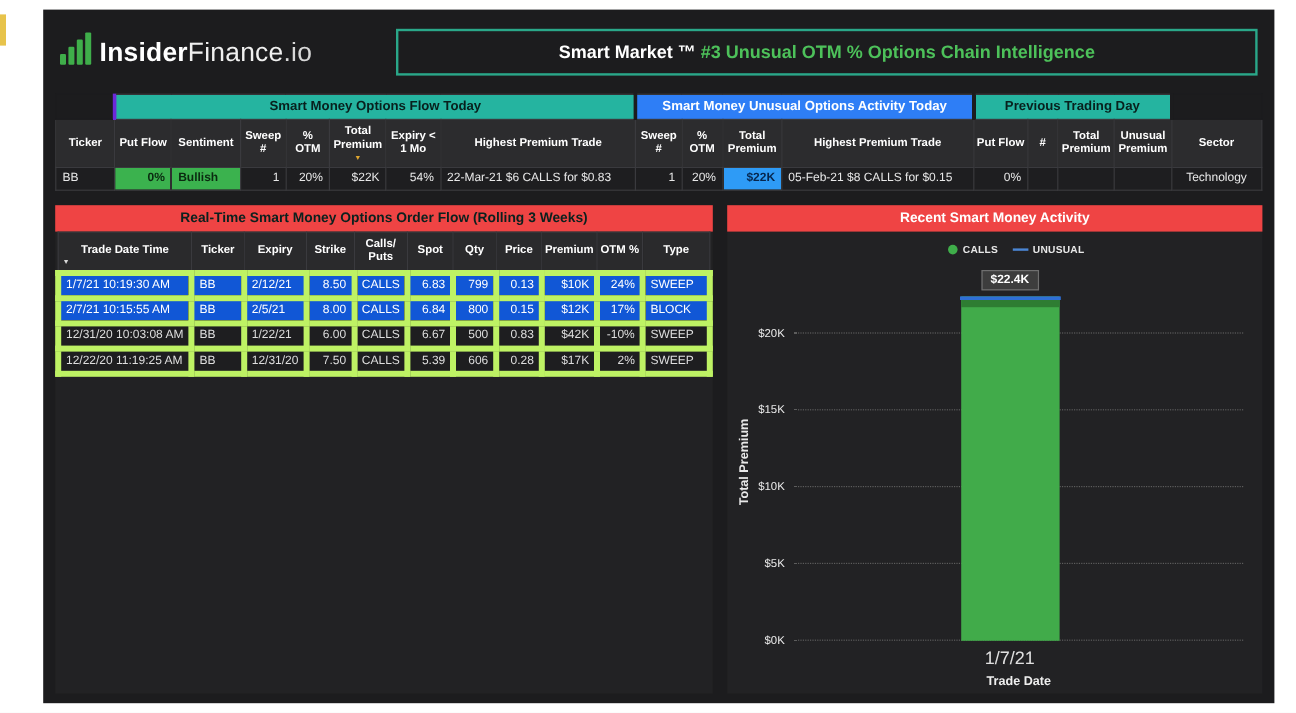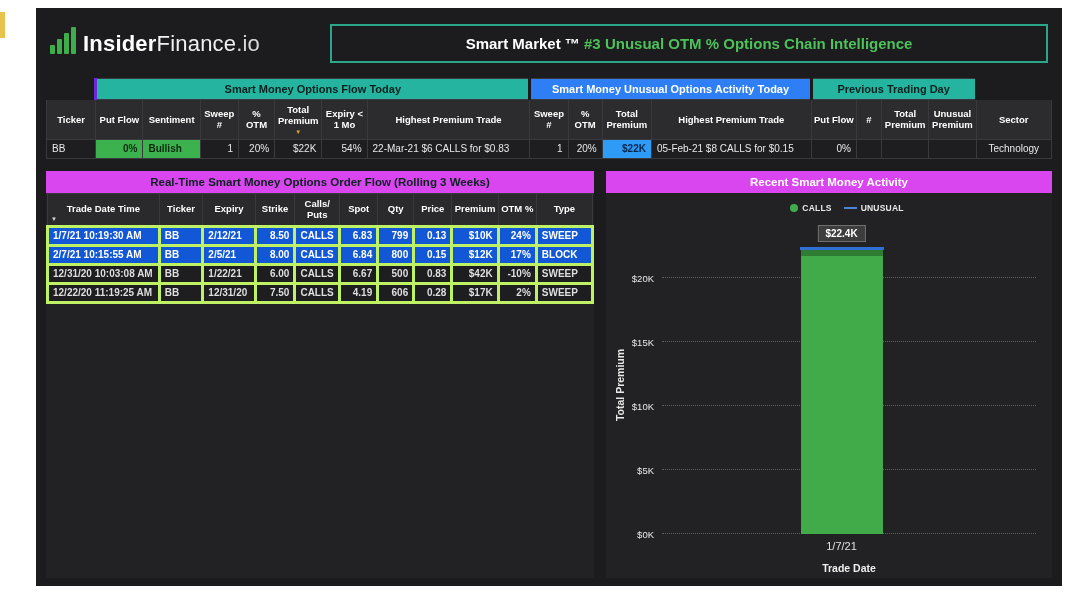--- a/index.html
+++ b/index.html
@@ -38,30 +38,30 @@
   .summary tbody td { background: #1e1e20; padding: 3px 5px; height: 19px; white-space: nowrap; }
   .num { text-align: right; }
   .ctr { text-align: center; }
   .green-cell { background: #3bb24e !important; color: #0b2a10; font-weight: 700; }
   .blue-cell { background: #2e9bf6 !important; color: #06264e; font-weight: 700; }
   .sorticon { display: block; font-size: 6px; color: #e0a62f; line-height: 6px; margin-top: 2px; }
 
   
   .lower { display: flex; gap: 12px; margin-top: 12px; flex: 1; min-height: 0; }
   .flow-panel { width: 548px; background: #222224; display: flex; flex-direction: column; }
-  .panel-header { background: #d946ef; color: #0a211e; font-weight: 700; font-size: 11.5px;
+  .panel-header { background: #ef4444; color: #0a211e; font-weight: 700; font-size: 11.5px;
     text-align: center; padding: 5px 4px; flex: 0 0 auto; }
   .chart-panel { flex: 1; background: #222224; display: flex; flex-direction: column; }
   .chart-panel .panel-header { color: #ffffff; }
 
   .flow { width: 100%; border-collapse: collapse; table-layout: fixed; font-size: 10px; color: #dedede; }
   .flow th { position: relative; background: #2a2a2c; color: #ffffff; font-weight: 700; font-size: 9.5px;
     line-height: 1.2; padding: 4px 2px; border: 1px solid #3a3a3e; text-align: center; vertical-align: middle; }
-  .flow td { background: #1e1e20; border: 3px solid #bef264; padding: 2.5px 4px;
-    white-space: nowrap; overflow: hidden; font-weight: bold; }
+  .flow td { background: #1e1e20; border: 5px solid #bef264; padding: 2.5px 4px;
+    white-space: nowrap; overflow: hidden; }
   .flow tr.hl td { background: #1157d6; color: #ffffff; }
   .flow td:nth-child(4), .flow td:nth-child(6), .flow td:nth-child(7), .flow td:nth-child(8),
   .flow td:nth-child(9), .flow td:nth-child(10) { text-align: right; }
   .sort-left { position: absolute; left: 3px; bottom: 1px; font-size: 6px; color: #d8d8d8; }
 
   
   .chart-body { flex: 1; position: relative; min-height: 0; }
   .legend { position: absolute; top: 10px; left: 52px; right: 16px; display: flex;
     justify-content: center; gap: 12px; font-size: 8.5px; color: #e8e8e8; font-weight: 700;
     letter-spacing: .2px; }
@@ -77,21 +77,21 @@
   .bar-anchor { position: absolute; bottom: 0; left: 48%; transform: translateX(-50%);
     width: 82px; height: 93.33%; z-index: 2; }
   .bar { position: absolute; left: 0; right: 0; top: 0; bottom: 0; background: #41ab4a; }
   .bar-cap { height: 6px; background: #2e7d32; margin-top: 3px; }
   .unusual-marker { position: absolute; top: 0; left: -1px; right: -1px; height: 3px; background: #2f6fd6; }
   .bar-label { position: absolute; bottom: 100%; left: 50%; transform: translateX(-50%);
     margin-bottom: 5px; background: #3d3d3d; border: 1px solid #6f6f6f; color: #ffffff;
     font-weight: 700; font-size: 10px; padding: 2px 7px; white-space: nowrap; }
   .xaxis { position: absolute; left: 56px; right: 16px; bottom: 4px; height: 36px; }
   .xtick { position: absolute; left: 48%; transform: translateX(-50%); top: 2px;
-    font-size: 11px; color: #e0e0e0; }
+    font-size: 15px; color: #e0e0e0; }
   .xlabel { position: absolute; left: 0; right: 0; bottom: 0; text-align: center;
     font-size: 10.5px; font-weight: 700; color: #eeeeee; }
 </style>
 </head>
 <body>
 
 <div class="page">
   <div class="edge-accent"></div>
 
   <div class="dashboard">
@@ -252,21 +252,21 @@
               <td>$42K</td>
               <td>-10%</td>
               <td>SWEEP</td>
             </tr>
             <tr>
               <td>12/22/20 11:19:25 AM</td>
               <td>BB</td>
               <td>12/31/20</td>
               <td>7.50</td>
               <td>CALLS</td>
-              <td>4.19</td>
+              <td>5.39</td>
               <td>606</td>
               <td>0.28</td>
               <td>$17K</td>
               <td>2%</td>
               <td>SWEEP</td>
             </tr>
           </tbody>
         </table>
       </section>
 

